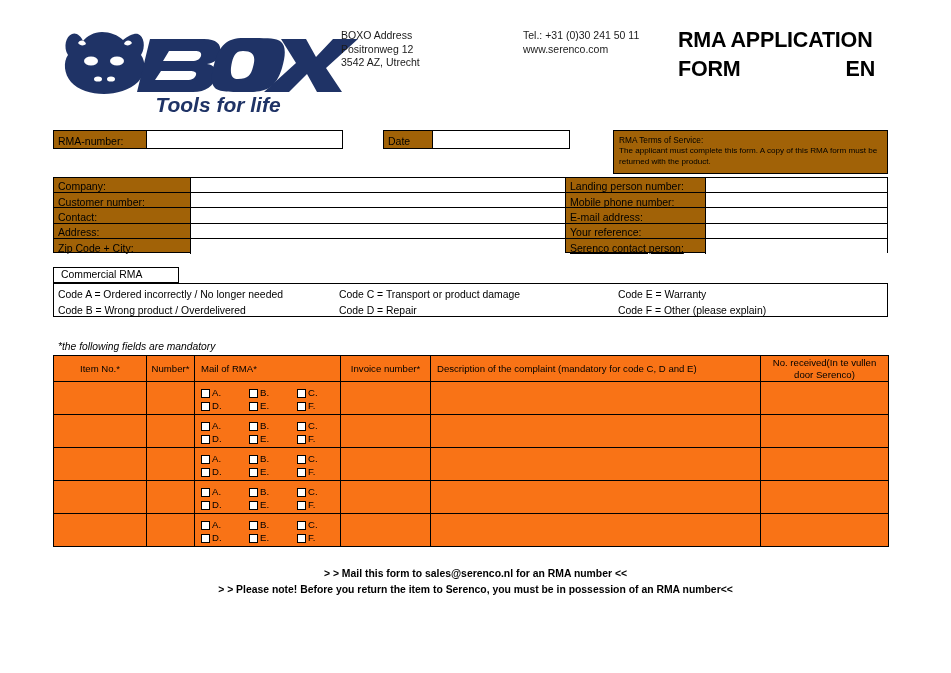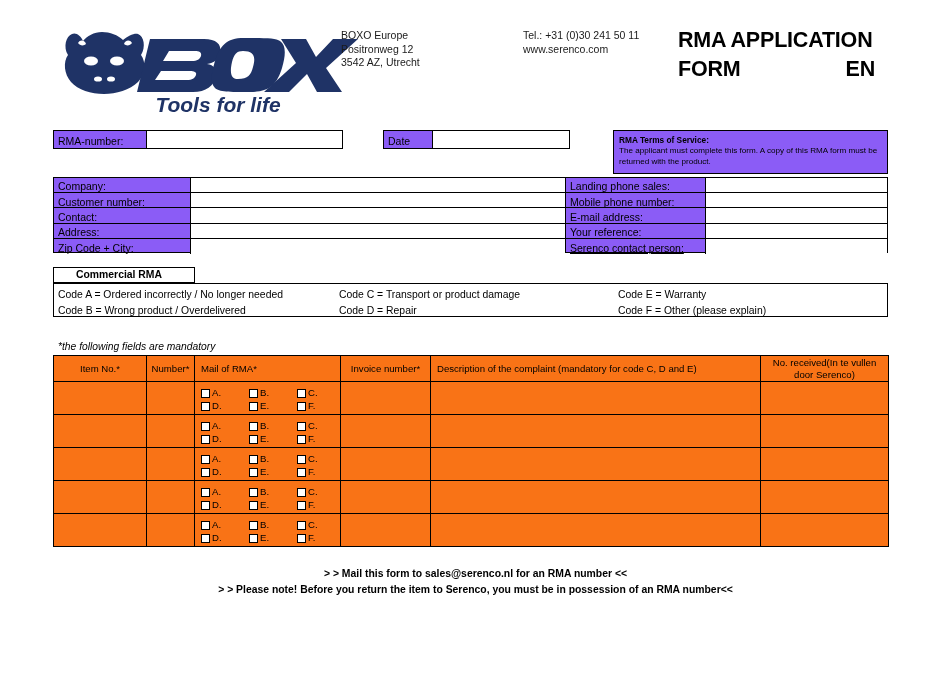--- a/index.html
+++ b/index.html
@@ -70,21 +70,21 @@
     display: flex;
     justify-content: space-between;
     width: 197px;
   }
 
   
   .fbox {
     position: absolute;
     border: 1.6px solid #000;
     box-sizing: border-box;
-    background: #8b5cf6;
+    background: #a16207;
   }
   .frow {
     display: flex;
     box-sizing: border-box;
   }
   .fcell-label {
     box-sizing: border-box;
     font-size: 10.5px;
     line-height: 1;
     padding: 3px 0 0 4px;
@@ -105,45 +105,45 @@
 
   #date-box { left: 383px; top: 130px; width: 187px; height: 19px; }
   #date-box .fcell-label { width: 49px; height: 100%; }
   #date-box .fcell-val { height: 100%; }
 
   
   #terms-box {
     left: 613px; top: 130px; width: 275px; height: 44px;
     padding: 4px 5px 0 5px;
   }
-  .terms-title { font-size: 8.3px; font-weight: bold; line-height: 11px; }
+  .terms-title { font-size: 8.3px; font-weight: normal; line-height: 11px; }
   .terms-text  { font-size: 8.1px; line-height: 10.6px; }
 
   
   #customer-box { left: 53px; top: 177px; width: 542px; height: 76px; }
   #customer-box .frow { height: 15.2px; border-bottom: 1.3px solid #000; }
   #customer-box .frow:last-child { border-bottom: none; }
   #customer-box .fcell-label { width: 137px; }
 
   
   #contact-box { left: 565px; top: 177px; width: 323px; height: 76px; }
   #contact-box .frow { height: 15.2px; border-bottom: 1.3px solid #000; }
   #contact-box .frow:last-child { border-bottom: none; text-decoration: underline; }
   #contact-box .fcell-label { width: 140px; }
 
   
   #commercial-label {
     position: absolute;
     left: 53px; top: 267px;
-    width: 142px; height: 16px;
+    width: 126px; height: 16px;
     border: 1.6px solid #000;
     box-sizing: border-box;
     font-size: 10.4px;
-    font-weight: bold;
-    padding-left: 22px;
+    font-weight: normal;
+    padding-left: 7px;
     line-height: 13px;
   }
   #commercial-box {
     position: absolute;
     left: 53px; top: 283px;
     width: 835px; height: 34px;
     border: 1.6px solid #000;
     box-sizing: border-box;
   }
   .code-line {
@@ -264,21 +264,21 @@
 
         <g fill="#1F3366">
           <path d="M-1000 0 h0"></path>
         </g>
 
         <text x="160" y="90" font-family="'Liberation Sans', sans-serif" font-size="21" font-weight="bold" font-style="italic" fill="#1F3366" text-anchor="middle">Tools for life</text>
       </svg>
     </div>
 
     <div class="addr-block">
-      <div>BOXO Europe</div>
+      <div>BOXO Address</div>
       <div>Positronweg 12</div>
       <div>3542 AZ, Utrecht</div>
     </div>
 
     <div class="tel-block">
       <div>Tel.: +31 (0)30 241 50 11</div>
       <div>www.serenco.com</div>
     </div>
 
     <div class="form-title">
@@ -327,21 +327,21 @@
       <div class="fcell-val"></div>
     </div>
     <div class="frow">
       <div class="fcell-label">Zip Code + City:</div>
       <div class="fcell-val"></div>
     </div>
   </div>
 
   <div class="fbox" id="contact-box">
     <div class="frow">
-      <div class="fcell-label">Landing phone sales:</div>
+      <div class="fcell-label">Landing person number:</div>
       <div class="fcell-val"></div>
     </div>
     <div class="frow">
       <div class="fcell-label">Mobile phone number:</div>
       <div class="fcell-val"></div>
     </div>
     <div class="frow">
       <div class="fcell-label">E-mail address:</div>
       <div class="fcell-val"></div>
     </div>

